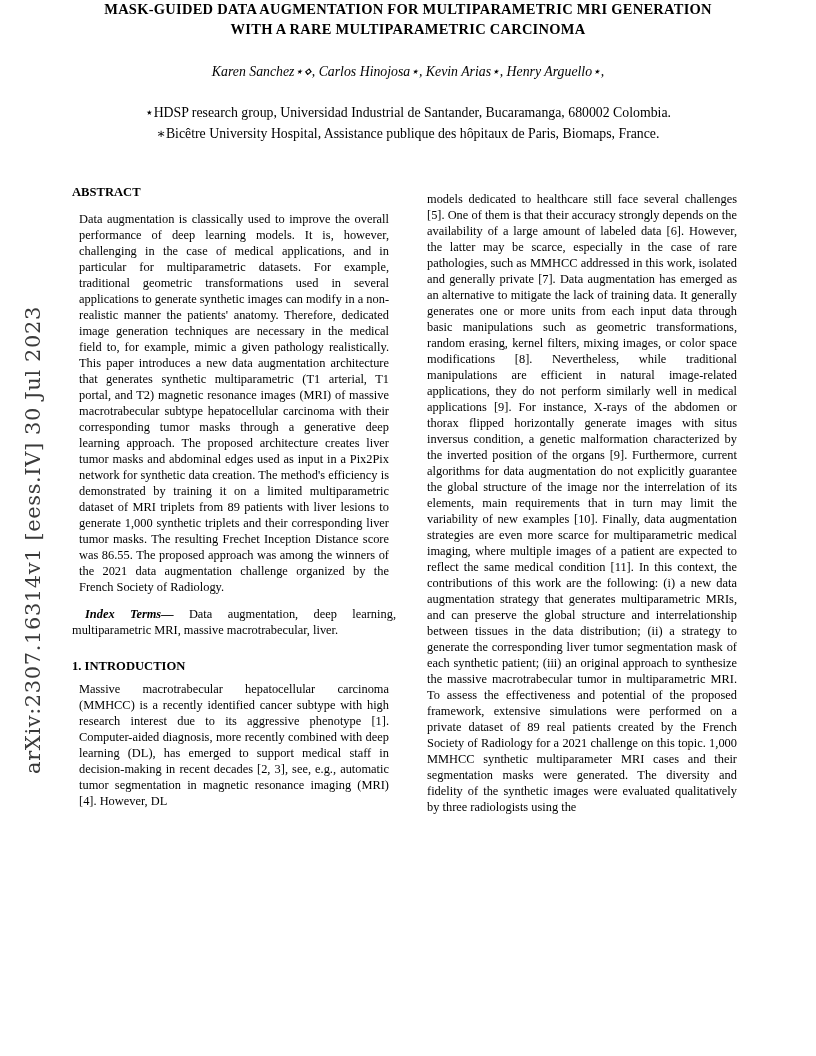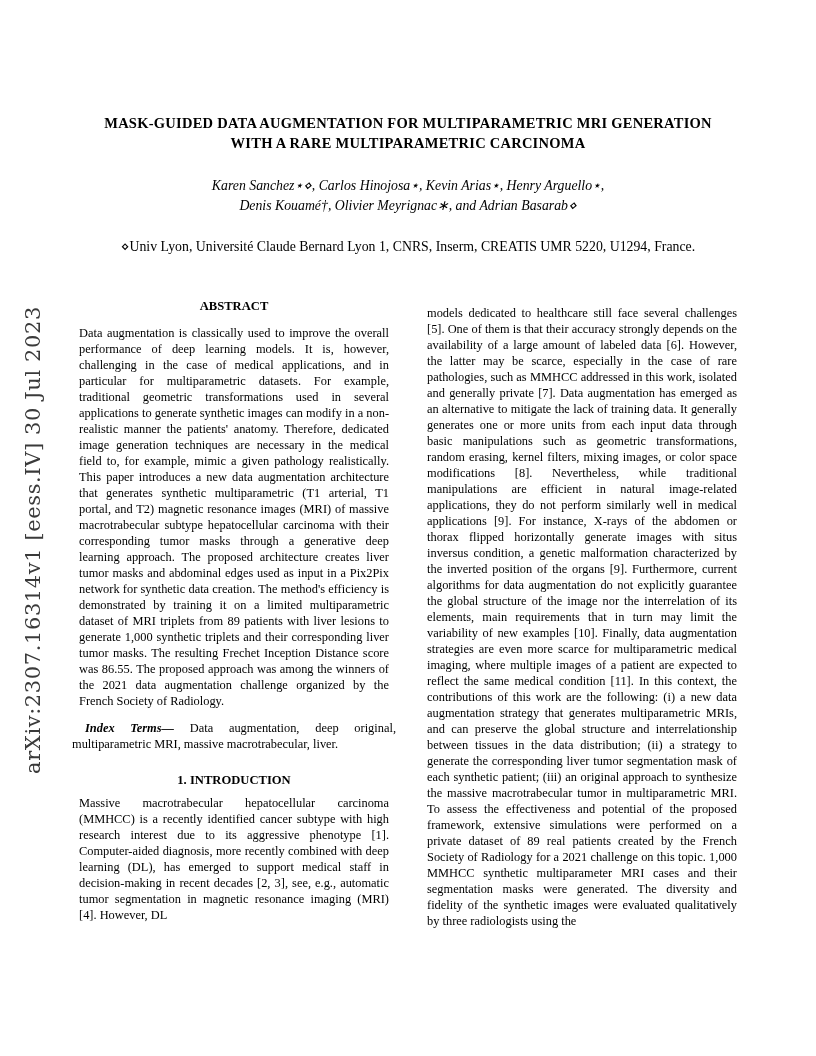--- a/index.html
+++ b/index.html
@@ -15,21 +15,21 @@
   .arxiv-stamp {
     position: absolute;
     top: 540px; left: 33px;
     transform: translate(-50%, -50%) rotate(-90deg);
     white-space: nowrap;
     font-size: 21px;
     letter-spacing: 0.6px;
     color: #3a3a3a;
     font-family: "DejaVu Serif", serif;
   }
-  .header-block { padding-top: 114px; }
+  .header-block { }
   .title {
     text-align: center;
     font-weight: bold;
     font-size: 14.5px;
     line-height: 19.5px;
     letter-spacing: 0.25px;
   }
   .authors {
     text-align: center;
     font-style: italic;
@@ -49,21 +49,21 @@
     gap: 24px;
     margin: 40px 72px 0 72px;
   }
   .col {
     width: 324px;
     font-size: 12.4px;
     line-height: 16px;
     text-align: justify;
   }
   .sec-heading {
-    text-align: center;
+    text-align: left;
     font-weight: bold;
     font-size: 12.6px;
     margin: 0 0 11px 0;
   }
   .intro-heading { margin: 20px 0 5px 0; }
   p.body-text { margin: 7px; }
   p.index-terms {
     margin: 11px 0 0 0;
     text-indent: 13px;
   }
@@ -77,35 +77,35 @@
   <div class="arxiv-stamp">arXiv:2307.16314v1  [eess.IV]  30 Jul 2023</div>
 
   <div class="header-block">
     <div class="title">
       <div>MASK-GUIDED DATA AUGMENTATION FOR MULTIPARAMETRIC MRI GENERATION</div>
       <div>WITH A RARE MULTIPARAMETRIC CARCINOMA</div>
     </div>
 
     <div class="authors">
       <div>Karen Sanchez⋆⋄, Carlos Hinojosa⋆, Kevin Arias⋆, Henry Arguello⋆,</div>
-      <div>Denis Kouamé†, Olivier Meyrignac∗, and Adrian Basarab⋄</div>
     </div>
 
     <div class="affiliations">
-        <div>⋄Univ Lyon, Université Claude Bernard Lyon 1, CNRS, Inserm, CREATIS UMR 5220, U1294, France.</div>
+        <div>⋆HDSP research group, Universidad Industrial de Santander, Bucaramanga, 680002 Colombia.</div>
+        <div>∗Bicêtre University Hospital, Assistance publique des hôpitaux de Paris, Biomaps, France.</div>
       </div>
   </div>
 
   <div class="columns">
 
     <div class="col">
       <div class="sec-heading">ABSTRACT</div>
       <p class="body-text">Data augmentation is classically used to improve the overall performance of deep learning models. It is, however, challenging in the case of medical applications, and in particular for multiparametric datasets. For example, traditional geometric transformations used in several applications to generate synthetic images can modify in a non-realistic manner the patients' anatomy. Therefore, dedicated image generation techniques are necessary in the medical field to, for example, mimic a given pathology realistically. This paper introduces a new data augmentation architecture that generates synthetic multiparametric (T1 arterial, T1 portal, and T2) magnetic resonance images (MRI) of massive macrotrabecular subtype hepatocellular carcinoma with their corresponding tumor masks through a generative deep learning approach. The proposed architecture creates liver tumor masks and abdominal edges used as input in a Pix2Pix network for synthetic data creation. The method's efficiency is demonstrated by training it on a limited multiparametric dataset of MRI triplets from 89 patients with liver lesions to generate 1,000 synthetic triplets and their corresponding liver tumor masks. The resulting Frechet Inception Distance score was 86.55. The proposed approach was among the winners of the 2021 data augmentation challenge organized by the French Society of Radiology.</p>
 
-      <p class="index-terms"><span class="it-label">Index Terms—</span><span> Data augmentation, deep original, multiparametric MRI, massive macrotrabecular, liver.</span></p>
+      <p class="index-terms"><span class="it-label">Index Terms—</span><span> Data augmentation, deep learning, multiparametric MRI, massive macrotrabecular, liver.</span></p>
 
       <div class="sec-heading intro-heading">1. INTRODUCTION</div>
       <p class="body-text">Massive macrotrabecular hepatocellular carcinoma (MMHCC) is a recently identified cancer subtype with high research interest due to its aggressive phenotype [1]. Computer-aided diagnosis, more recently combined with deep learning (DL), has emerged to support medical staff in decision-making in recent decades [2, 3], see, e.g., automatic tumor segmentation in magnetic resonance imaging (MRI) [4]. However, DL</p>
     </div>
 
     <div class="col">
       <p class="body-text">models dedicated to healthcare still face several challenges [5]. One of them is that their accuracy strongly depends on the availability of a large amount of labeled data [6]. However, the latter may be scarce, especially in the case of rare pathologies, such as MMHCC addressed in this work, isolated and generally private [7]. Data augmentation has emerged as an alternative to mitigate the lack of training data. It generally generates one or more units from each input data through basic manipulations such as geometric transformations, random erasing, kernel filters, mixing images, or color space modifications [8]. Nevertheless, while traditional manipulations are efficient in natural image-related applications, they do not perform similarly well in medical applications [9]. For instance, X-rays of the abdomen or thorax flipped horizontally generate images with situs inversus condition, a genetic malformation characterized by the inverted position of the organs [9]. Furthermore, current algorithms for data augmentation do not explicitly guarantee the global structure of the image nor the interrelation of its elements, main requirements that in turn may limit the variability of new examples [10]. Finally, data augmentation strategies are even more scarce for multiparametric medical imaging, where multiple images of a patient are expected to reflect the same medical condition [11]. In this context, the contributions of this work are the following: (i) a new data augmentation strategy that generates multiparametric MRIs, and can preserve the global structure and interrelationship between tissues in the data distribution; (ii) a strategy to generate the corresponding liver tumor segmentation mask of each synthetic patient; (iii) an original approach to synthesize the massive macrotrabecular tumor in multiparametric MRI. To assess the effectiveness and potential of the proposed framework, extensive simulations were performed on a private dataset of 89 real patients created by the French Society of Radiology for a 2021 challenge on this topic. 1,000 MMHCC synthetic multiparameter MRI cases and their segmentation masks were generated. The diversity and fidelity of the synthetic images were evaluated qualitatively by three radiologists using the</p>
     </div>
 
   </div>

